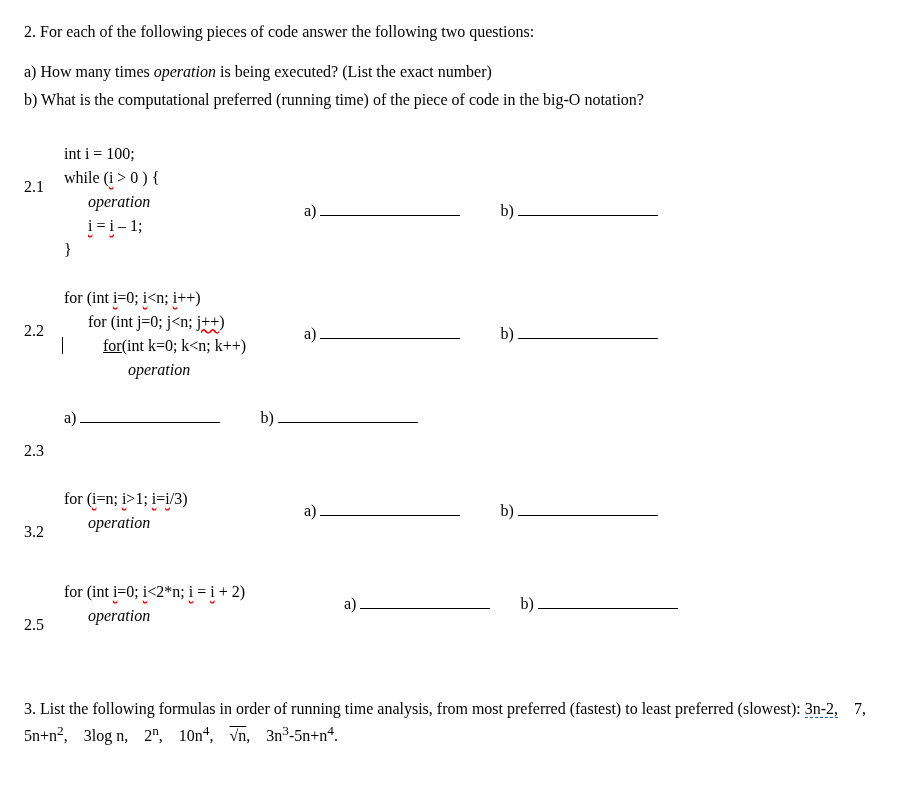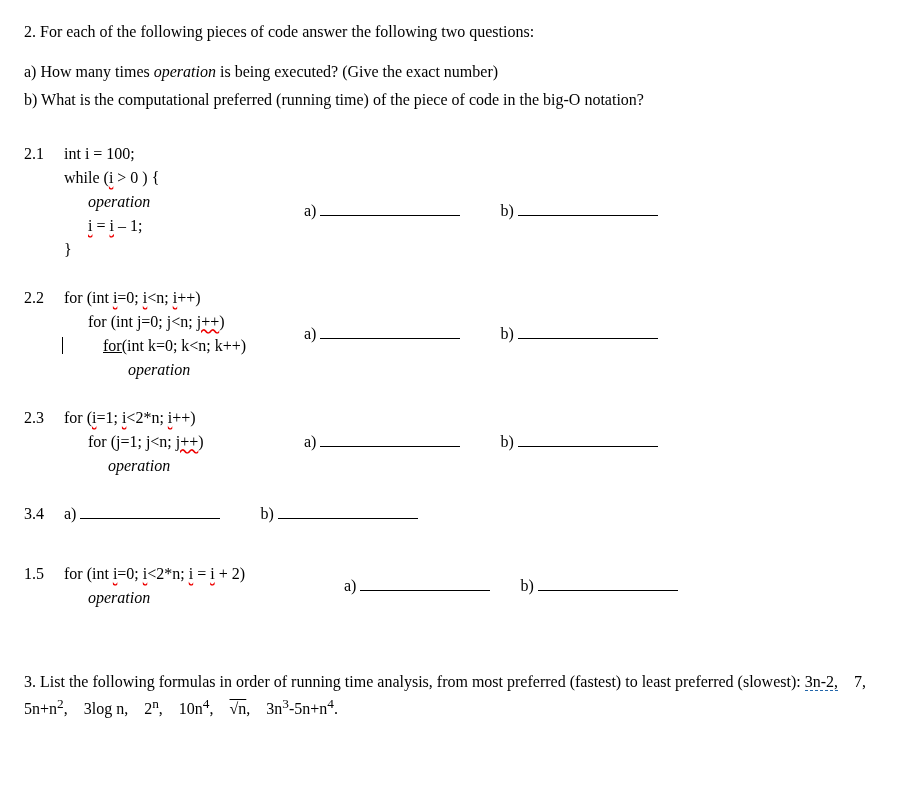--- a/index.html
+++ b/index.html
@@ -22,20 +22,21 @@
       font-style: italic;
     }
     .problem-block {
       display: flex;
       align-items: flex-start;
       margin-top: 24px;
     }
     .problem-num {
       width: 40px;
       flex-shrink: 0;
+      margin-top: 33px;
     }
     .problem-content {
       flex: 1;
       display: flex;
       align-items: center;
     }
     .code-area {
       width: 240px;
       flex-shrink: 0;
       white-space: pre;
@@ -78,21 +79,21 @@
     }
     .nowrap {
       white-space: nowrap;
     }
   </style>
 </head>
 <body>
 
 <div class="question-intro">2. For each of the following pieces of code answer the following two questions:</div>
 <div class="sub-question">
-  <span>a) How many times </span><span class="italic">operation</span><span> is being executed?  (Give the exact number)</span>
+  <span>a) How many times </span><span class="italic">operation</span><span> is being executed?  (List the exact number)</span>
 </div>
 <div class="sub-question">b) What is the computational preferred (running time) of the piece of code in the big-O notation?</div>
 
 <div class="problem-block spacer-top">
   <div class="problem-num">2.1</div>
   <div class="problem-content">
     <div class="code-area"><span>int i = 100;</span>
 <span>while (</span><span class="redunder">i</span><span> &gt; 0 ) {</span>
       <span class="italic">operation</span>
       <span class="redunder">i</span><span> = </span><span class="redunder">i</span><span> – 1;</span>
@@ -118,46 +119,45 @@
       <span class="answer-blank"></span>
       <span class="answer-label">b)</span>
       <span class="answer-blank"></span>
     </div>
   </div>
 </div>
 
 <div class="problem-block">
   <div class="problem-num">2.3</div>
   <div class="problem-content">
-    <div class="code-area"><span>for (</span><span class="redunder">i</span><span>=1; </span><span class="redunder">i</span><span>&lt;2*n; </span><span class="redunder">i</span><span>++)</span>
-      <span>for (j=1; j&lt;n; </span><span class="redunder">j++</span><span>)</span>
-           <span class="italic">operation</span></div>
     <div class="answer-area">
       <span class="answer-label">a)</span>
       <span class="answer-blank"></span>
       <span class="answer-label">b)</span>
       <span class="answer-blank"></span>
     </div>
   </div>
 </div>
 
 <div class="problem-block">
-  <div class="problem-num">3.4</div>
+  <div class="problem-num">3.2</div>
   <div class="problem-content">
+    <div class="code-area"><span>for (</span><span class="redunder">i</span><span>=n; </span><span class="redunder">i</span><span>&gt;1; </span><span class="redunder">i</span><span>=</span><span class="redunder">i</span><span>/3)</span>
+      <span class="italic">operation</span></div>
     <div class="answer-area">
       <span class="answer-label">a)</span>
       <span class="answer-blank"></span>
       <span class="answer-label">b)</span>
       <span class="answer-blank"></span>
     </div>
   </div>
 </div>
 
 <div class="problem-block" style="margin-top:36px;">
-  <div class="problem-num">1.5</div>
+  <div class="problem-num">2.5</div>
   <div class="problem-content">
     <div class="code-area" style="width:280px;"><span>for (int </span><span class="redunder">i</span><span>=0; </span><span class="redunder">i</span><span>&lt;2*n; </span><span class="redunder">i</span><span> = </span><span class="redunder">i</span><span> + 2)</span>
       <span class="italic">operation</span></div>
     <div class="answer-area">
       <span class="answer-label">a)</span>
       <span class="answer-blank" style="width:130px;margin-right:30px;"></span>
       <span class="answer-label">b)</span>
       <span class="answer-blank"></span>
     </div>
   </div>

